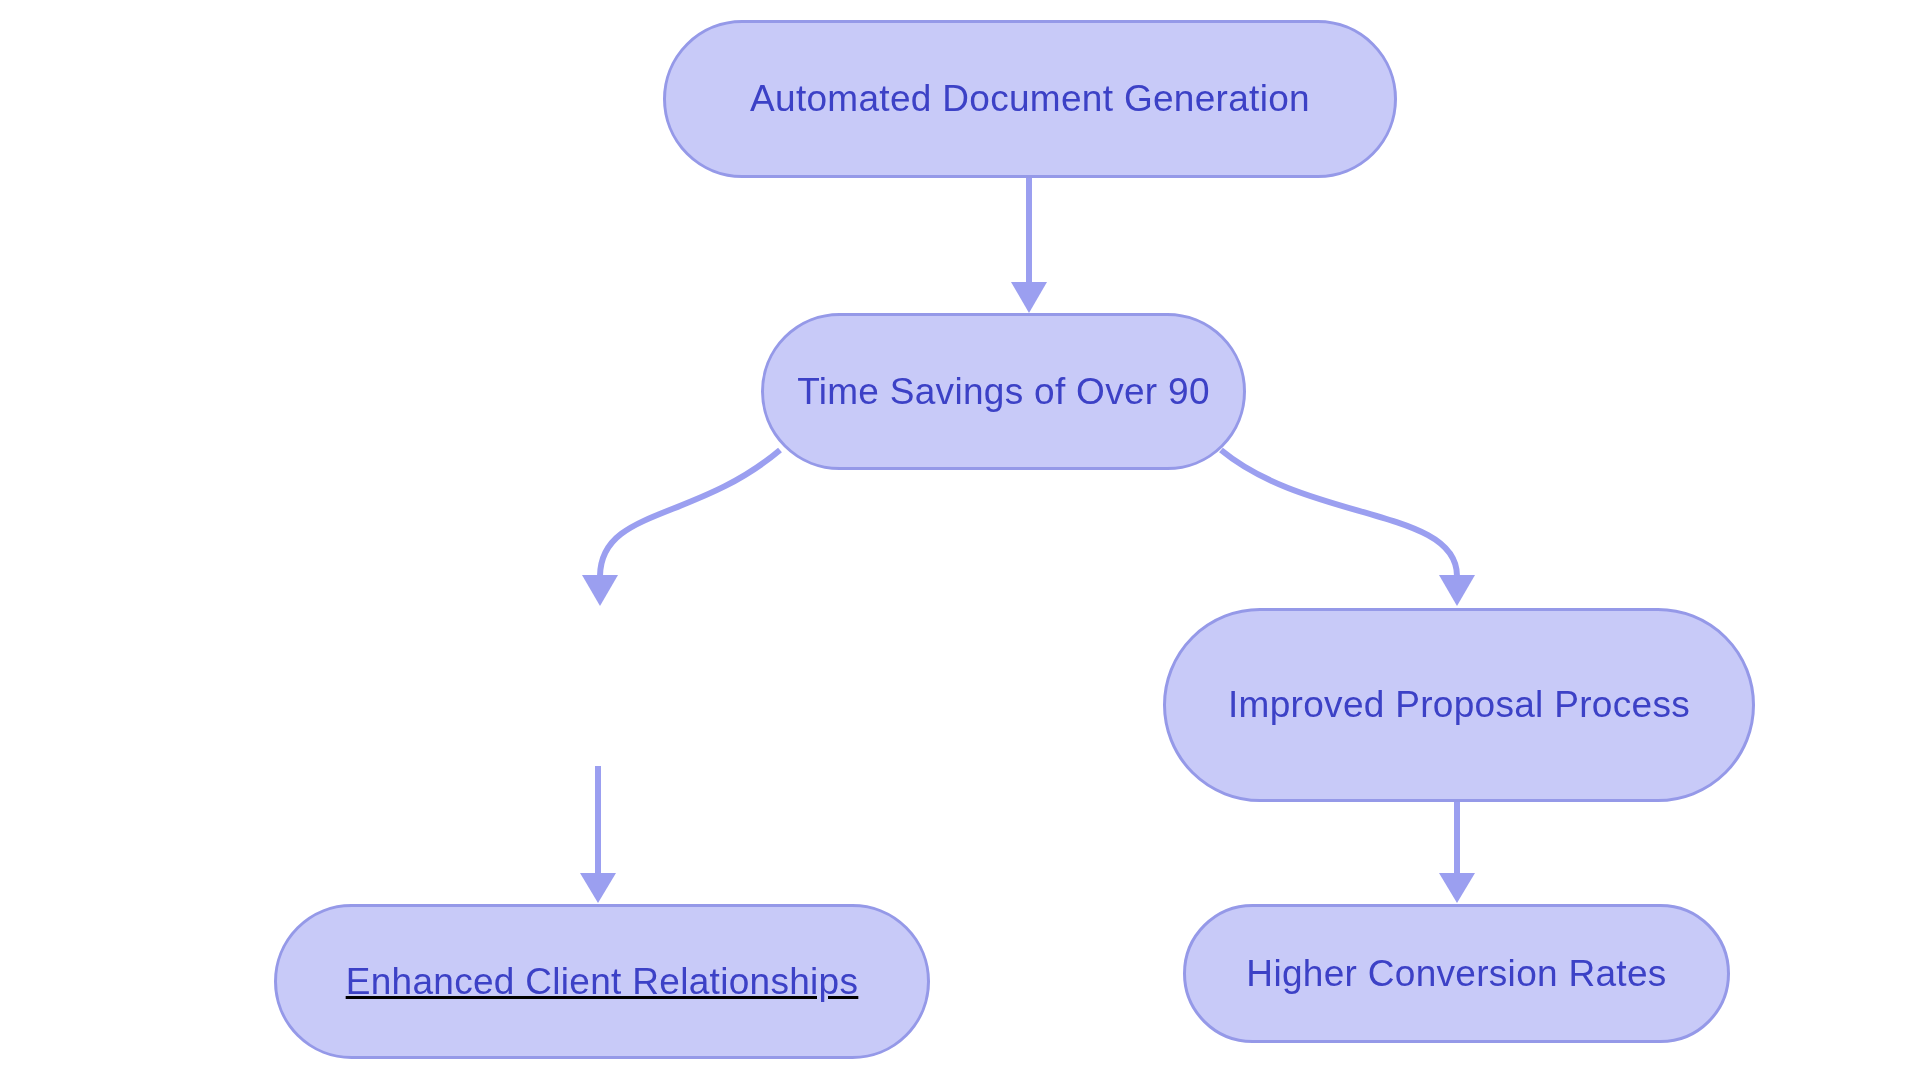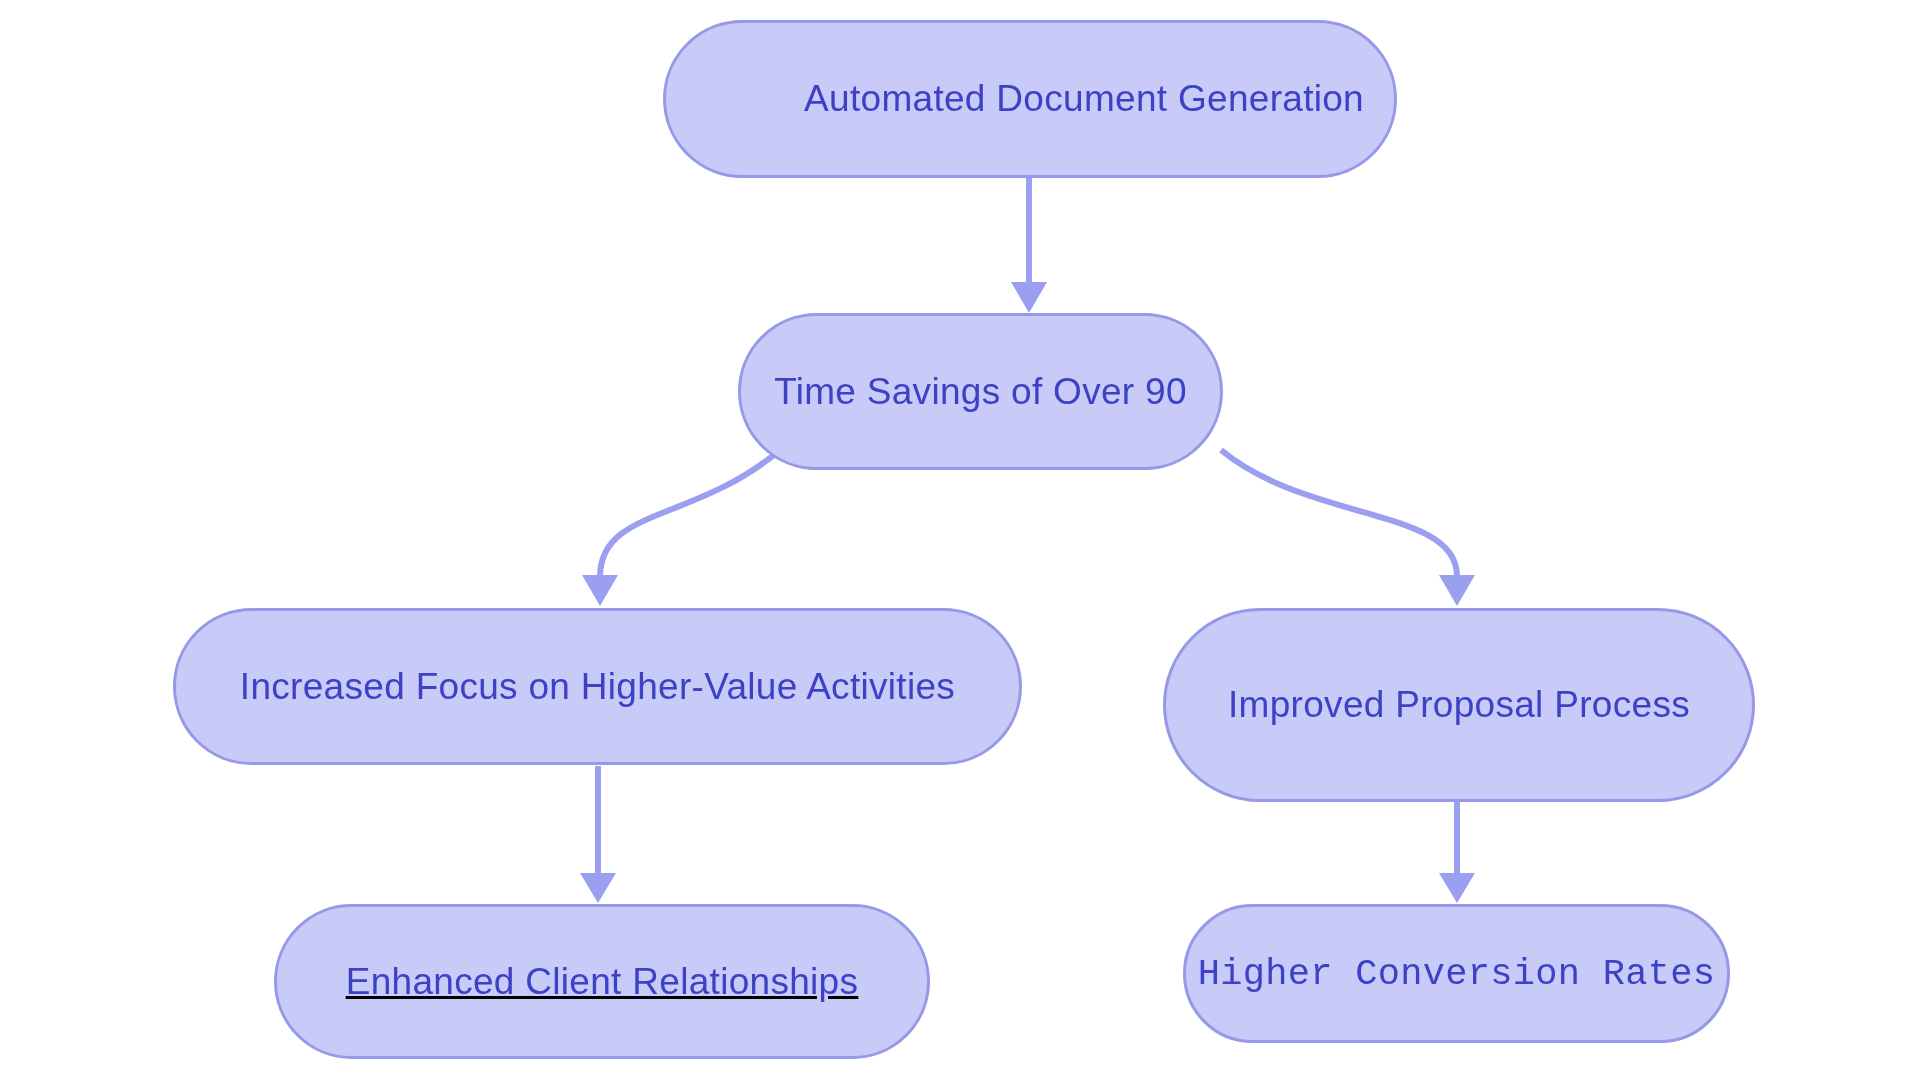--- a/index.html
+++ b/index.html
@@ -78,37 +78,34 @@
     <g>
       <path class="edge-line" d="M 598 766 L 598 874"></path>
       <polygon class="edge-head" points="580,873 616,873 598,903"></polygon>
     </g>
     <g>
       <path class="edge-line" d="M 1457 766 L 1457 874"></path>
       <polygon class="edge-head" points="1439,873 1475,873 1457,903"></polygon>
     </g>
   </svg>
 
-  <div class="node" style="left:663px; top:20px; width:734px; height:158px;justify-content:flex-end;">
+  <div class="node" style="left:663px; top:20px; width:734px; height:158px;">
     <span class="node-label">Automated Document Generation</span>
   </div>
 
-  <div class="node" style="left:738px; top:313px; width:485px; height:157px;">
+  <div class="node" style="left:761px; top:313px; width:485px; height:157px;">
     <span class="node-label">Time Savings of Over 90</span>
   </div>
 
-  <div class="node" style="left:173px; top:608px; width:849px; height:157px;">
-    <span class="node-label">Increased Focus on Higher-Value Activities</span>
-  </div>
 
   <div class="node" style="left:1163px; top:608px; width:592px; height:194px;">
     <span class="node-label">Improved Proposal Process</span>
   </div>
 
   <div class="node" style="left:274px; top:904px; width:656px; height:155px;text-decoration:underline;">
     <span class="node-label">Enhanced Client Relationships</span>
   </div>
 
-  <div class="node" style="left:1183px; top:904px; width:547px; height:139px;font-family:Liberation Mono, monospace;">
+  <div class="node" style="left:1183px; top:904px; width:547px; height:139px;">
     <span class="node-label">Higher Conversion Rates</span>
   </div>
 
 </div>
 
 </body></html>

